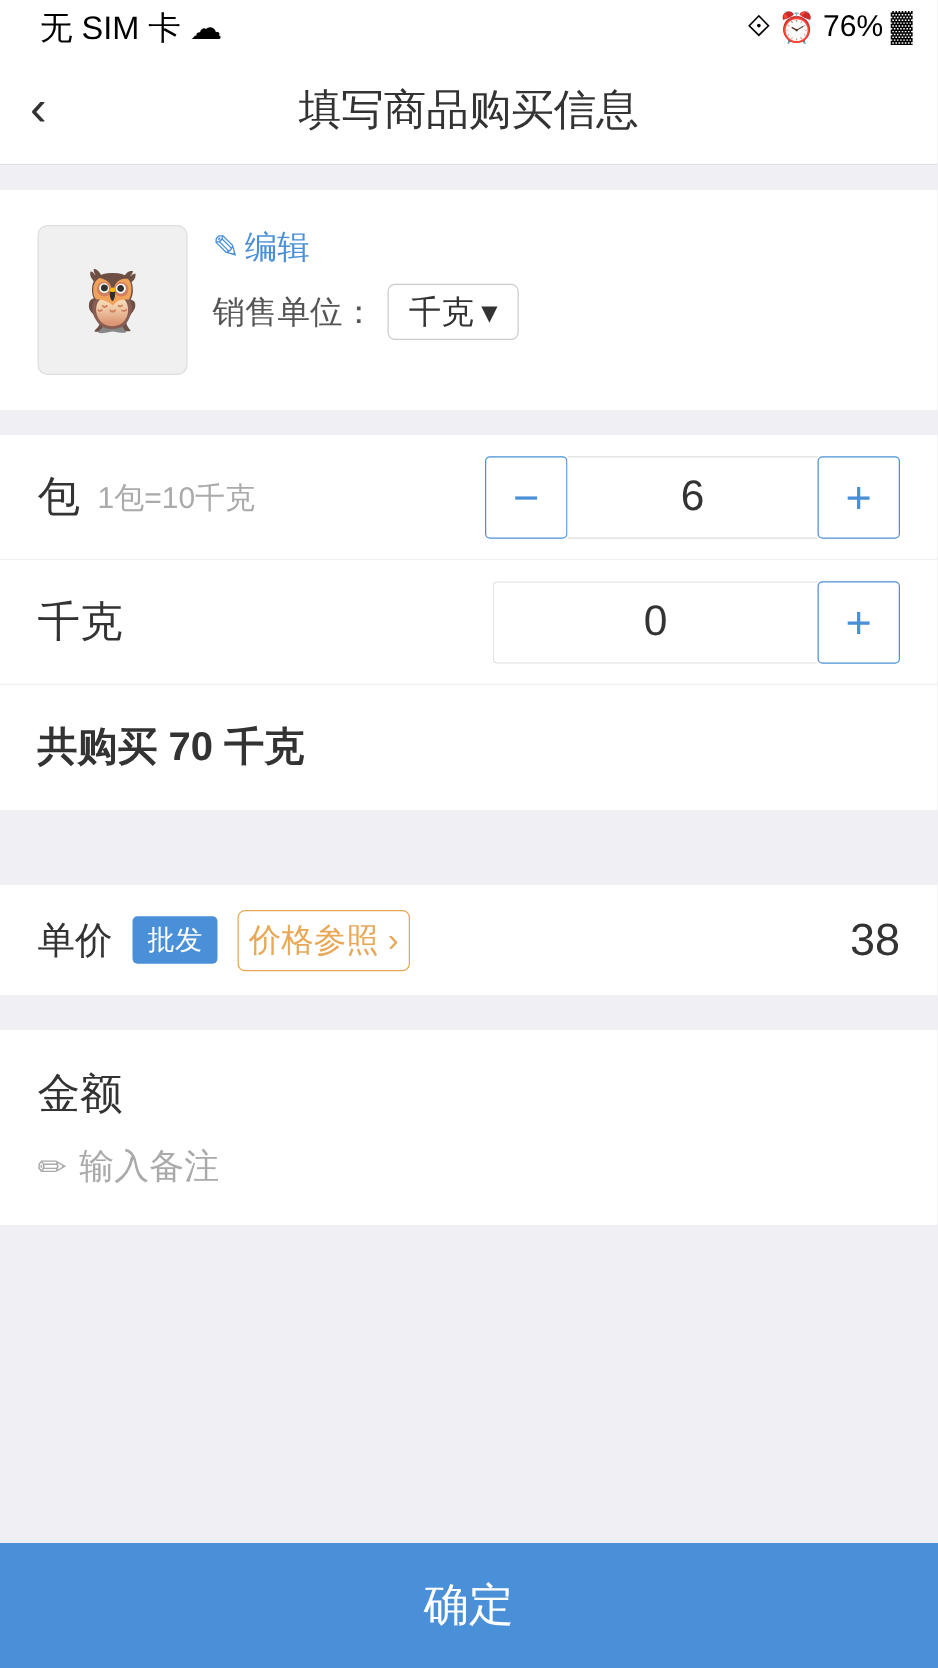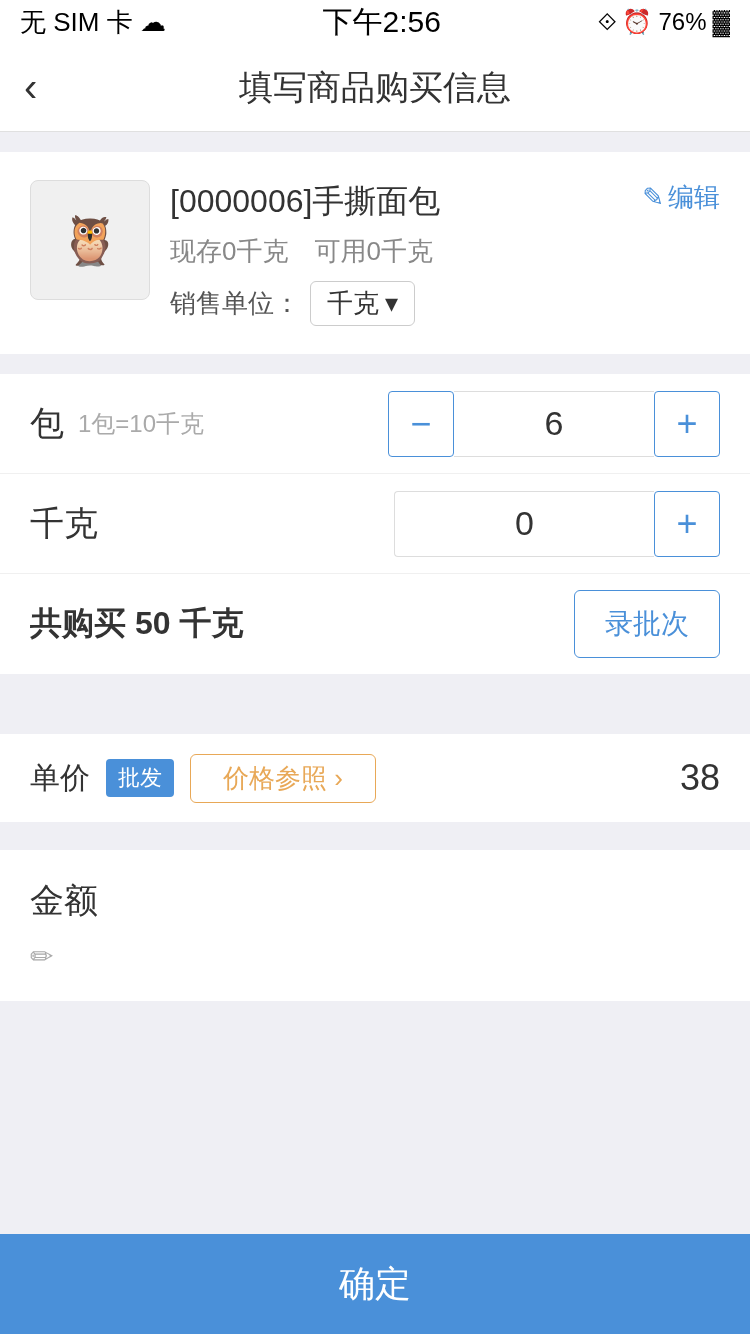--- a/index.html
+++ b/index.html
@@ -23,20 +23,21 @@
       justify-content: space-between;
       padding: 0 20px;
       font-size: 28px;
     }
     .status-left {
       display: flex;
       align-items: center;
       gap: 8px;
       font-size: 26px;
       color: #000;
+      margin-left: 12px;
     }
     .status-center {
       font-size: 30px;
       font-weight: 500;
       color: #000;
     }
     .status-right {
       display: flex;
       align-items: center;
       gap: 6px;
@@ -257,21 +258,21 @@
     .price-tag {
       background: #4a90d9;
       color: #fff;
       font-size: 22px;
       padding: 4px 12px;
       border-radius: 4px;
     }
     .price-ref-btn {
       border: 1.5px solid #e8a857;
       border-radius: 6px;
-      padding: 6px 32px;
+      padding: 6px 8px;
       font-size: 26px;
       color: #e8a857;
       display: flex;
       align-items: center;
       gap: 6px;
       cursor: pointer;
     }
     .price-value {
       margin-left: auto;
       font-size: 36px;
@@ -338,50 +339,43 @@
       border: none;
     }
   </style>
 </head>
 <body>
 
 <div class="status-bar">
   <div class="status-left">
     <span>无 SIM 卡 ☁</span>
   </div>
-  <div class="status-center">下午2:56</div>
   <div class="status-right">
     <span>⟐</span>
     <span>⏰</span>
     <span>76%</span>
     <span>▓</span>
   </div>
 </div>
 
 <div class="nav-bar">
   <div class="nav-back">‹</div>
   <div class="nav-title">填写商品购买信息</div>
 </div>
 
 <div class="product-card">
   <div class="product-image">
     <span class="owl-icon">🦉</span>
   </div>
   <div class="product-info">
     <div class="product-name-row">
-      <div class="product-name">
-        <span>[0000006]</span><span>手撕面包</span>
-      </div>
       <div class="edit-link">
         <span>✎</span>
         <span>编辑</span>
       </div>
-    </div>
-    <div class="product-stock">
-      <span>现存</span><span>0千克</span>　<span>可用</span><span>0千克</span>
     </div>
     <div class="product-unit-row">
       <span>销售单位：</span>
       <div class="unit-select">
         <span>千克</span>
         <span>▾</span>
       </div>
     </div>
   </div>
 </div>
@@ -408,23 +402,22 @@
     </div>
     <div class="quantity-control">
       <input class="qty-input-nomargin" type="text" value="0" style="">
       <div class="qty-btn">+</div>
     </div>
   </div>
 </div>
 
 <div class="total-row">
   <div class="total-text">
-    <span>共购买</span> <span>50</span> <span>千克</span>
-  </div>
-  <button class="record-btn">录批次</button>
+    <span>共购买</span> <span>70</span> <span>千克</span>
+  </div>
 </div>
 
 <div class="separator"></div>
 
 <div class="price-section">
   <div class="price-row">
     <span class="price-label">单价</span>
     <span class="price-tag">批发</span>
     <div class="price-ref-btn">价格参照 ›</div>
     <span class="price-value">38</span>
@@ -432,18 +425,19 @@
 </div>
 
 <div class="separator"></div>
 
 <div class="amount-section">
   <div class="amount-row">
     <span class="amount-label">金额</span>
   </div>
   <div class="remark-row">
     <span class="pencil-icon">✏</span>
+    <span class="remark-text">输入备注</span>
   </div>
 </div>
 
 <div class="content-area" style="height: 340px;"></div>
 
 <button class="confirm-btn">确定</button>
 
 </body></html>

